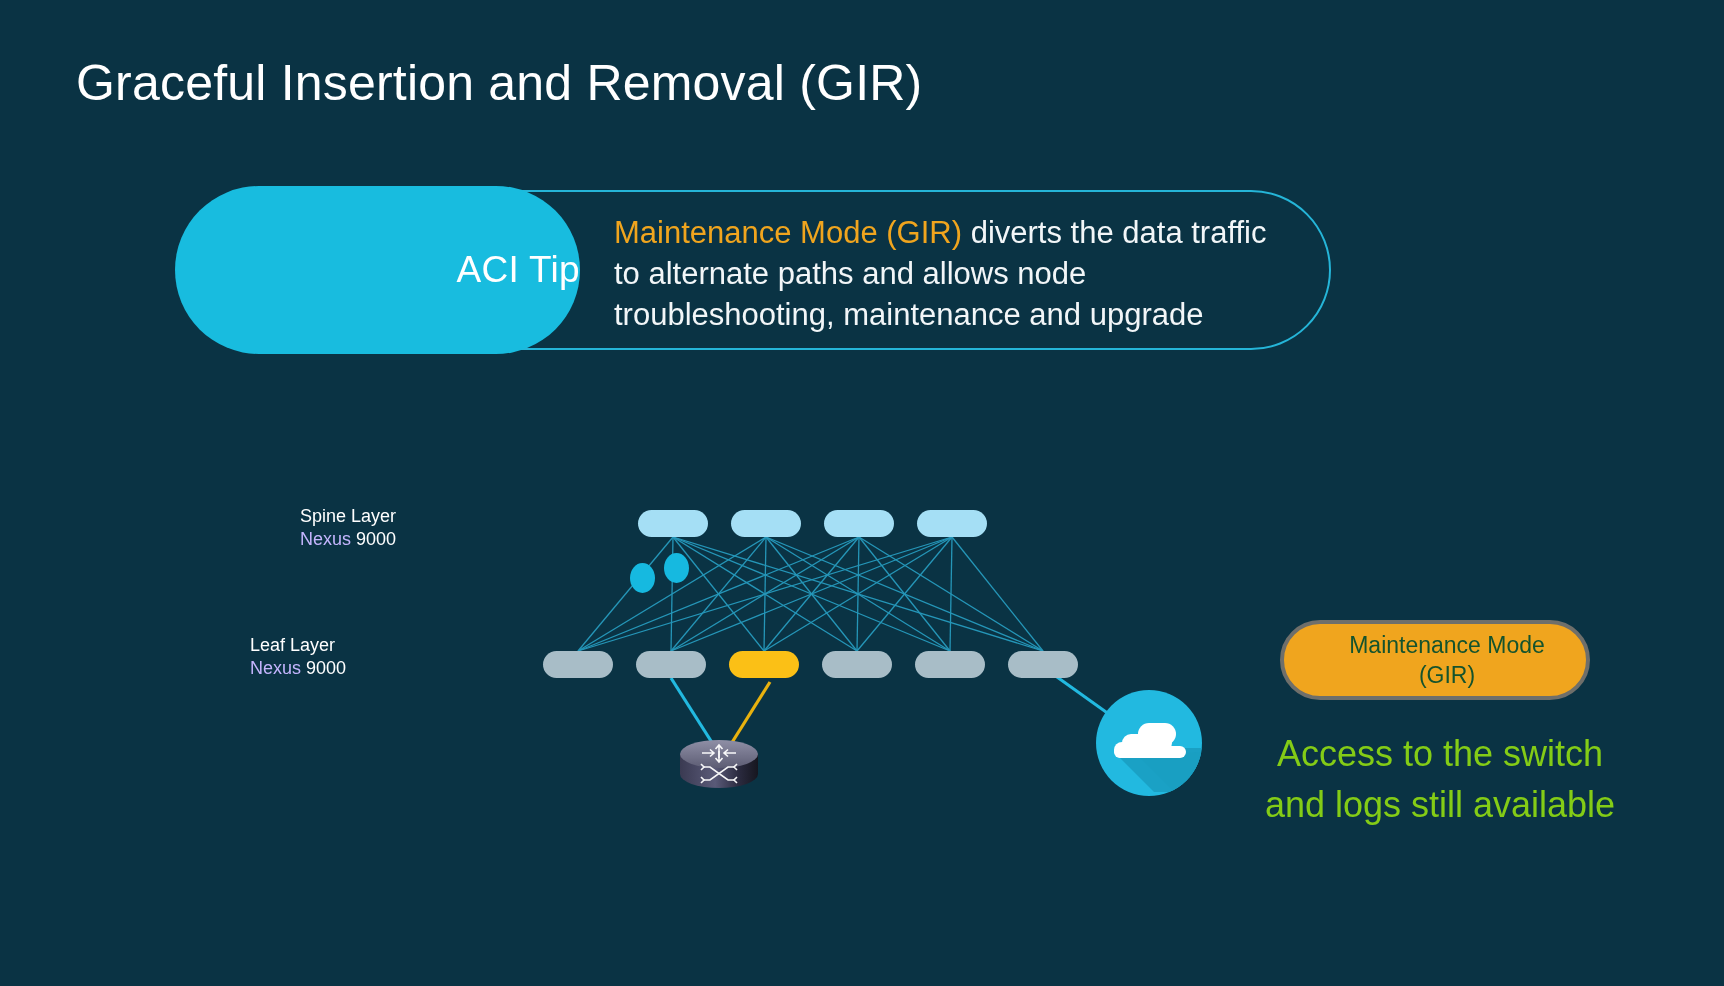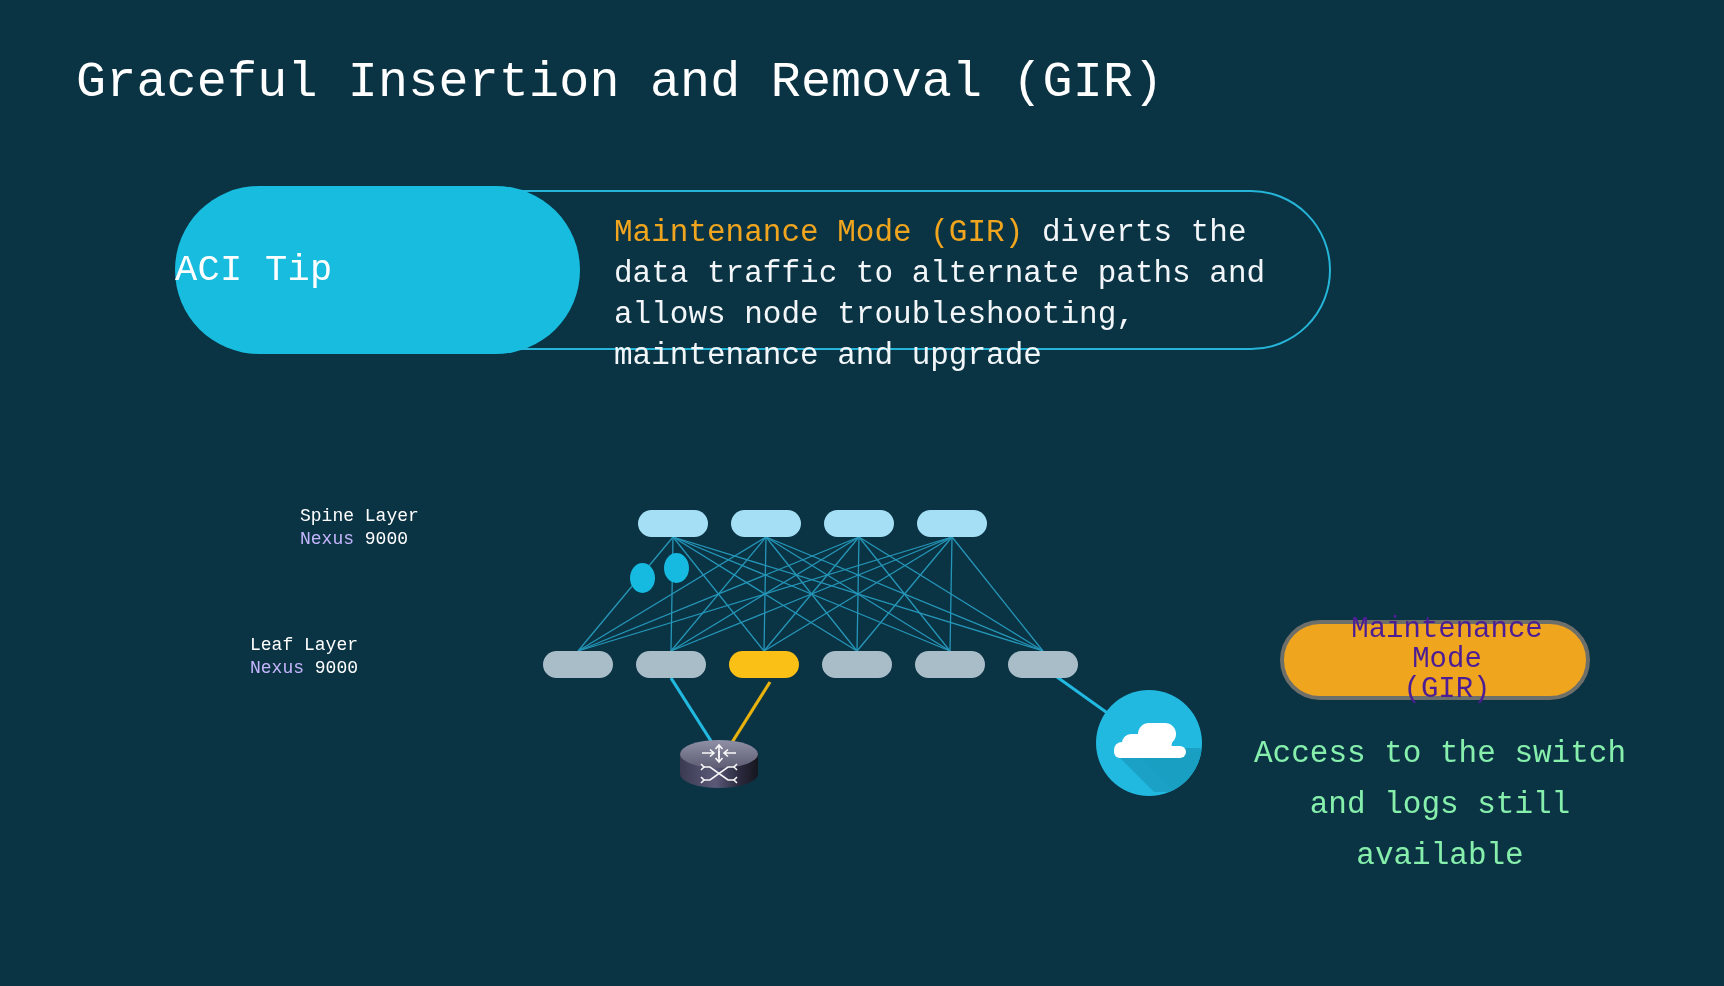--- a/index.html
+++ b/index.html
@@ -14,21 +14,20 @@
     overflow: hidden;
     font-family: "Liberation Sans", sans-serif;
     position: relative;
   }
   #slide {
     position: absolute;
     left: 0; top: 0;
     width: 1724px;
     height: 730px;
     background: #0a3344;
-    font-family: Liberation Mono, monospace;
   }
 
   
   #page-title {
     position: absolute;
     left: 76px;
     top: 55px;
     font-size: 50px;
     line-height: 1.12;
     font-weight: 400;
@@ -51,21 +50,21 @@
   #tip-pill {
     position: absolute;
     left: 175px;
     top: 186px;
     width: 405px;
     height: 168px;
     background: #18bcdf;
     border-radius: 84px;
     display: flex;
     align-items: center;
-    justify-content: flex-start;
+    justify-content: flex-end;
   }
   #tip-pill-label {
     color: #ffffff;
     font-size: 37px;
     font-weight: 400;
     letter-spacing: 0.3px;
   }
   #tip-body {
     position: absolute;
     left: 614px;
@@ -155,34 +154,34 @@
     background: #f0a51e;
     border: 4px solid #6f6f6a;
     border-radius: 44px;
     box-sizing: border-box;
     display: flex;
     align-items: center;
     justify-content: center;
     text-align: center;
   }
   #maint-badge-label {
-    color: #4c1d95;
-    font-size: 29px;
+    color: #14532d;
+    font-size: 23px;
     line-height: 30px;
     font-weight: 400;
     margin-left: 24px;
   }
   #access-caption {
     position: absolute;
     left: 1235px;
     top: 728px;
     width: 410px;
     text-align: center;
-    color: #86efac;
-    font-size: 31px;
+    color: #84cc16;
+    font-size: 36px;
     line-height: 51px;
     font-weight: 400;
   }
 </style>
 </head>
 <body>
 
 <div id="slide">
 
   <div id="page-title">Graceful Insertion and Removal (GIR)</div>

